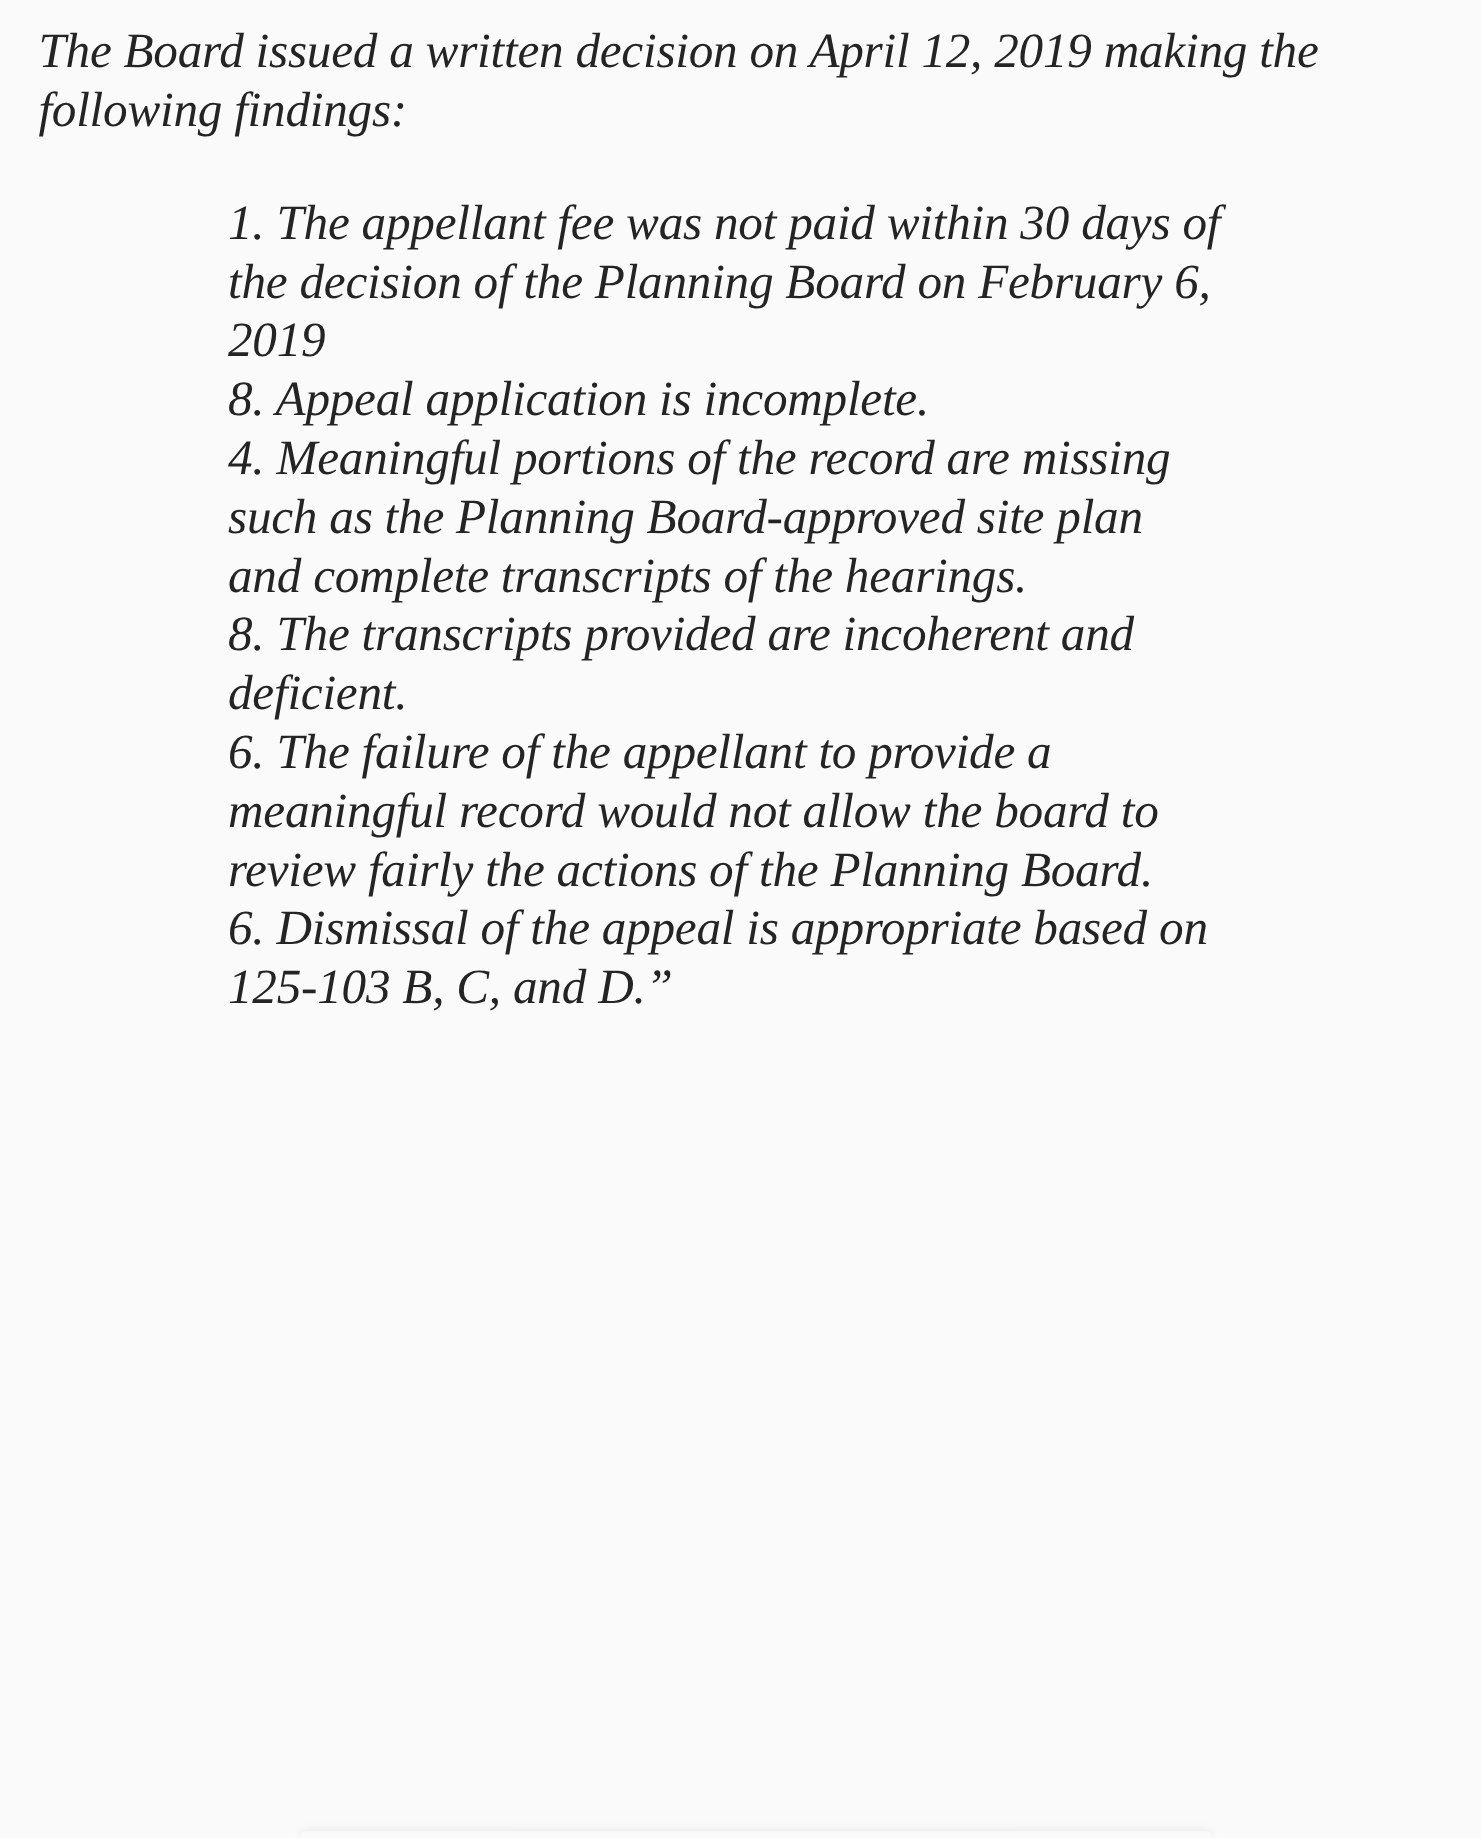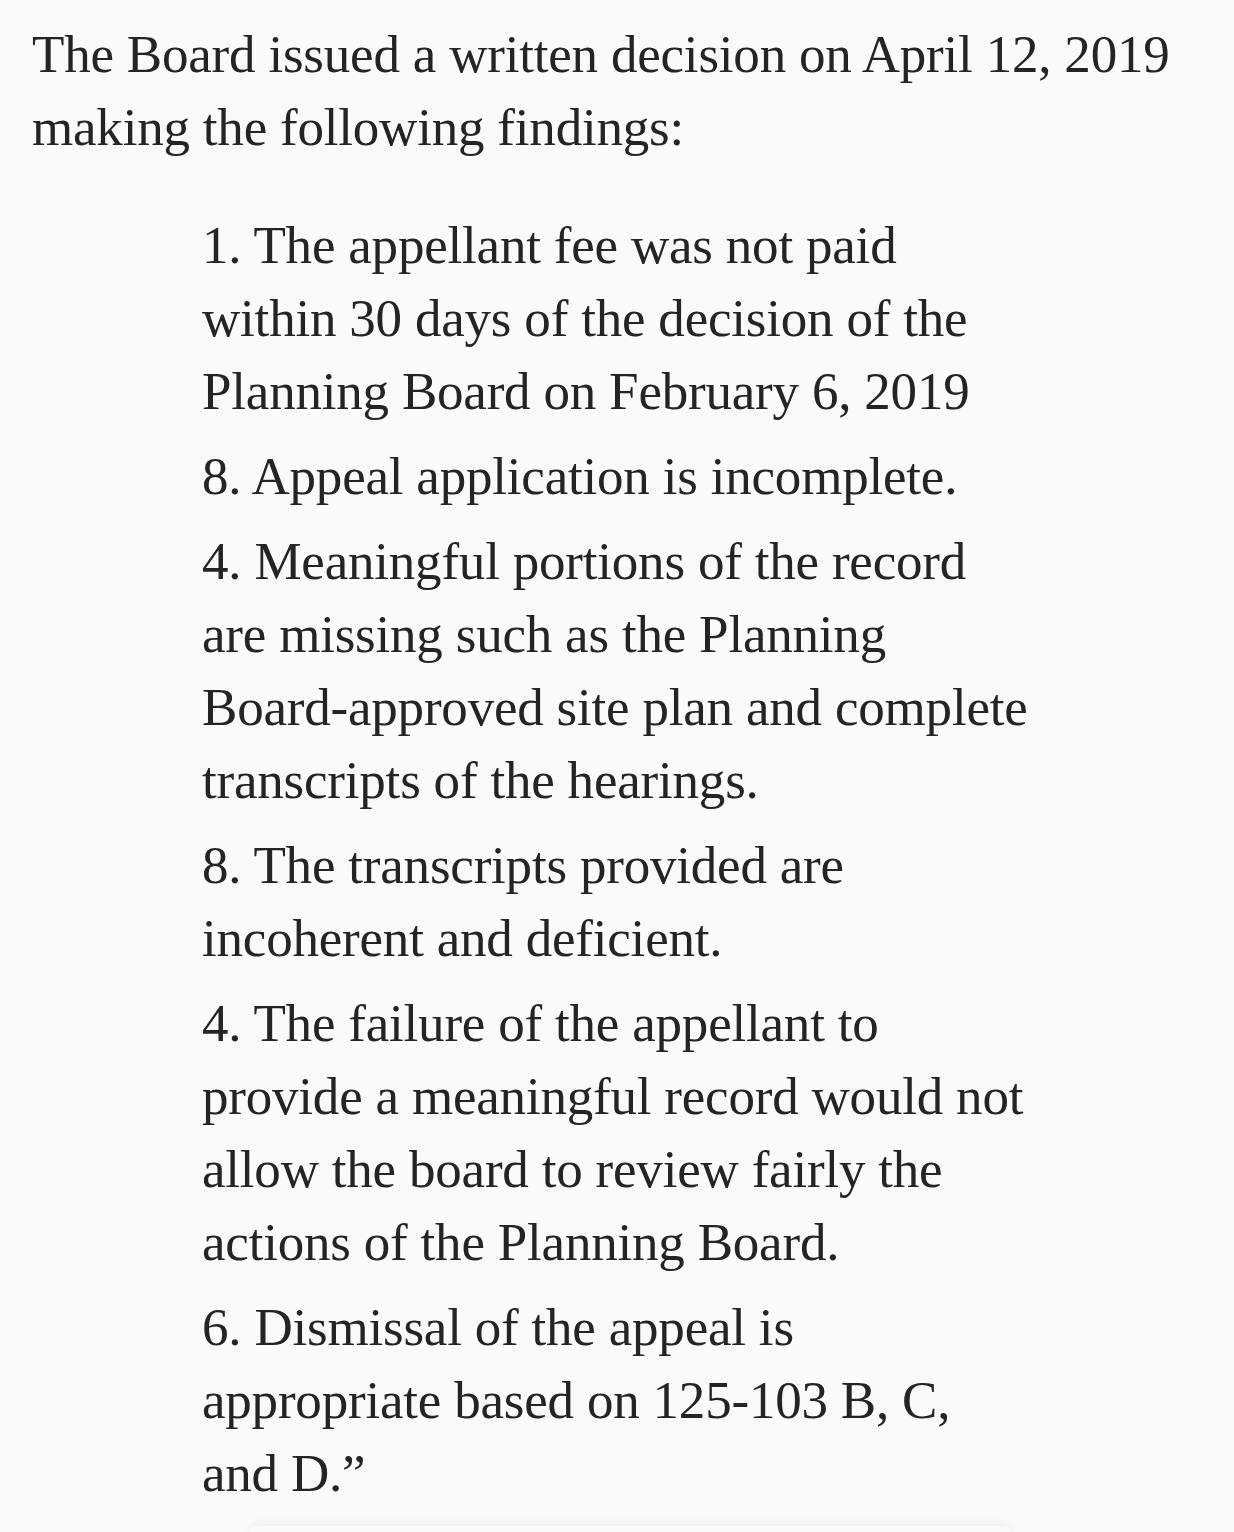--- a/index.html
+++ b/index.html
@@ -13,43 +13,44 @@
       overflow: hidden;
       position: relative;
       color: #242424;
       font-family: "Liberation Serif", "DejaVu Serif", serif;
     }
     .article {
       position: absolute;
       left: 32px;
       top: 18px;
       width: 1180px;
-      font-size: 53px;
-      line-height: 73px;
+      font-size: 41px;
+      line-height: 49px;
       letter-spacing: -0.2px;
+      font-style: italic;
     }
     .intro {
       margin: 0;
       width: 1150px;
     }
     .quote {
       margin: 32px 0 0 0;
       padding-left: 78px;
     }
     .quote-lead {
       margin: 0;
       width: 990px;
     }
     .findings {
       list-style: none;
       margin: 45px 0 0 0;
       padding-left: 80px;
     }
     .finding {
-      margin: 12px;
+      margin: 0;
       width: 830px;
     }
     .bottom-shadow {
       position: absolute;
       left: 250px;
       top: 1526px;
       width: 760px;
       height: 10px;
       border-radius: 6px;
       box-shadow: 0 -2px 8px rgba(0,0,0,0.06);
@@ -61,19 +62,19 @@
 
 <div class="article">
   <p class="intro">The Board issued a written decision on April 12, 2019 making the following findings:</p>
 
   <blockquote class="quote">
     <ul class="findings">
       <li class="finding">1. The appellant fee was not paid within 30 days of the decision of the Planning Board on February 6, 2019</li>
       <li class="finding">8. Appeal application is incomplete.</li>
       <li class="finding">4. Meaningful portions of the record are missing such as the Planning Board-approved site plan and complete transcripts of the hearings.</li>
       <li class="finding">8. The transcripts provided are incoherent and deficient.</li>
-      <li class="finding">4. The failure of the appellant to provide a meaningful record would not allow the board to review fairly the actions of the Planning Board.</li>
+      <li class="finding">6. The failure of the appellant to provide a meaningful record would not allow the board to review fairly the actions of the Planning Board.</li>
       <li class="finding">6. Dismissal of the appeal is appropriate based on 125-103 B, C, and D.”</li>
     </ul>
   </blockquote>
 </div>
 
 <div class="bottom-shadow"></div>
 
 </body></html>

